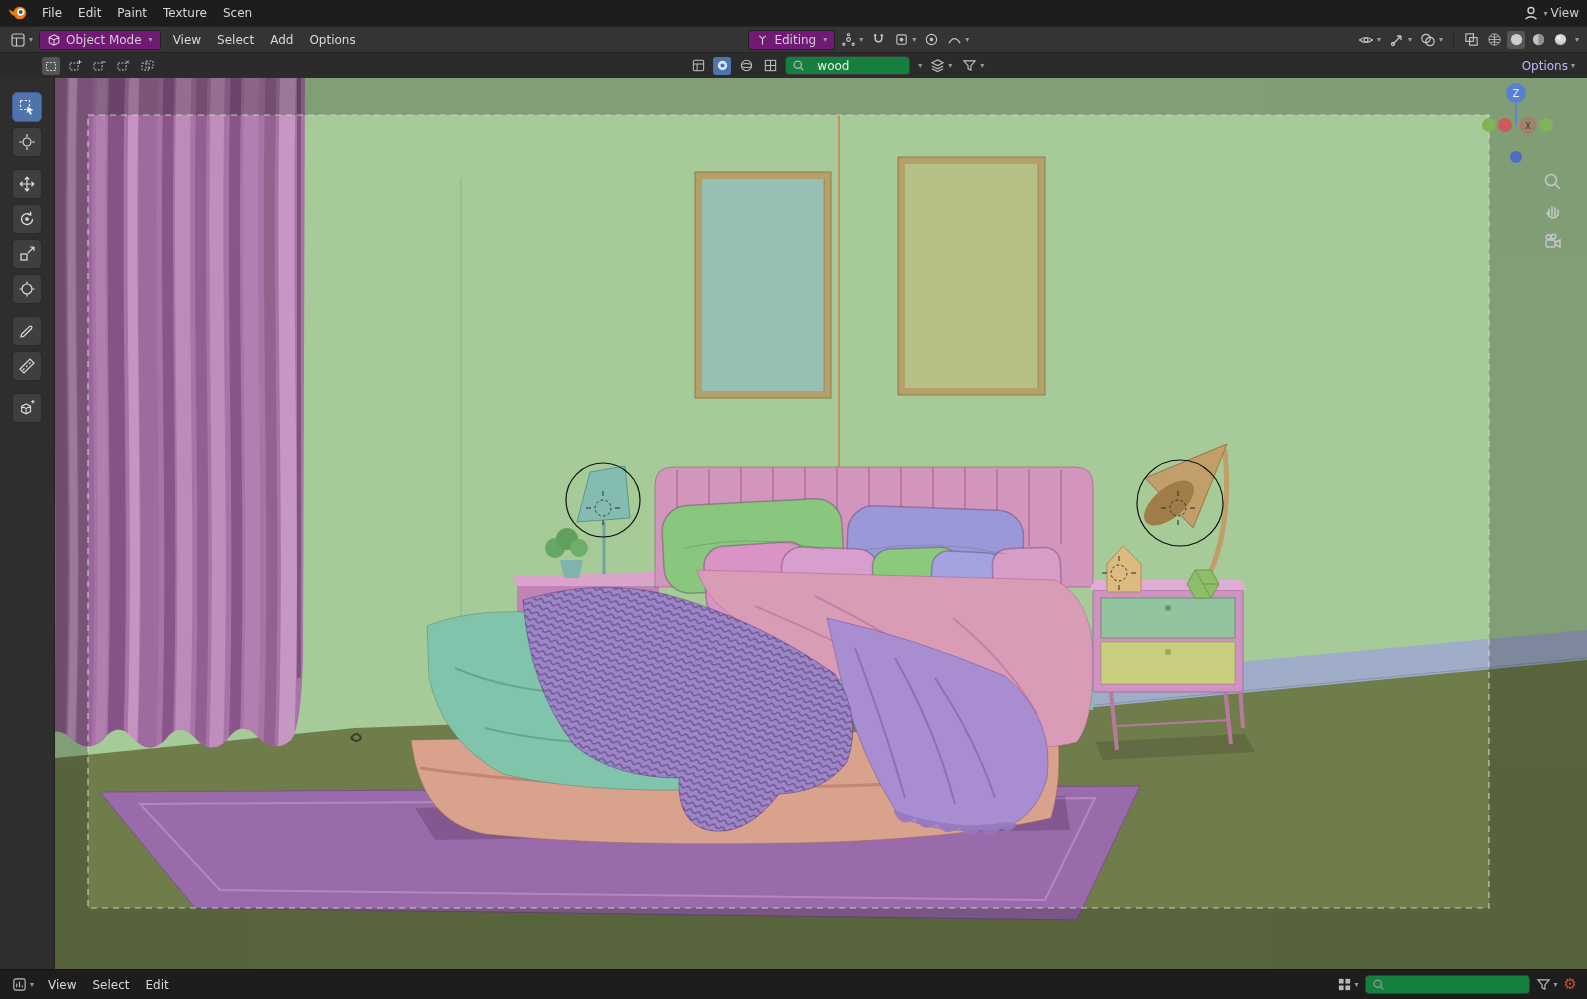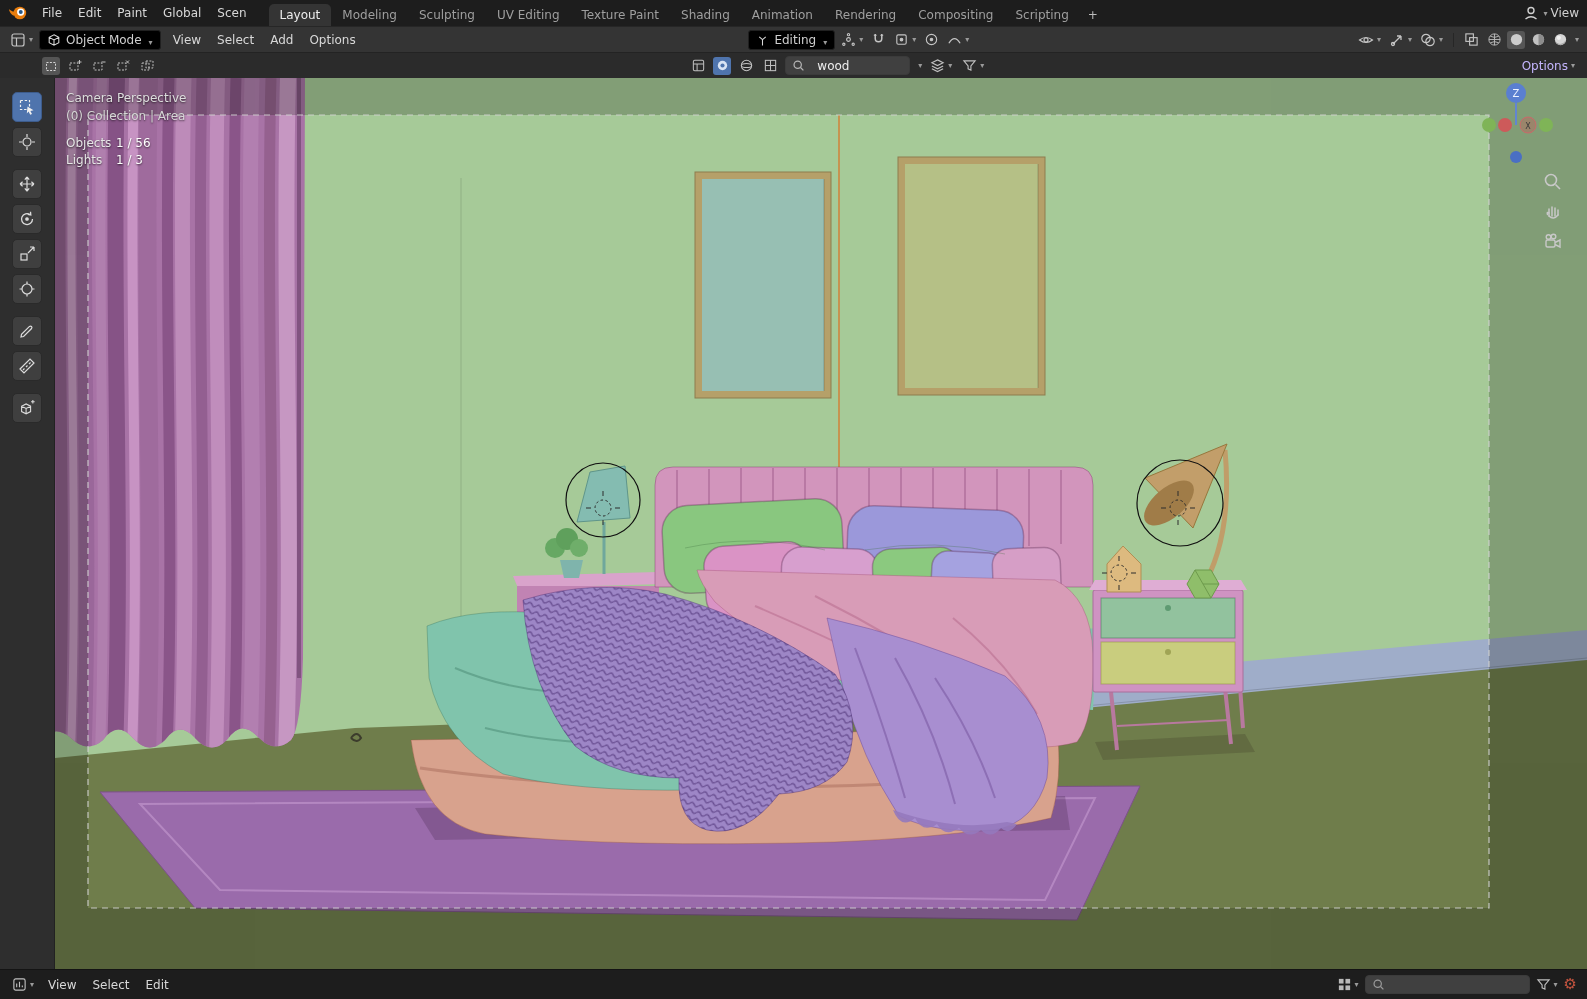--- a/index.html
+++ b/index.html
@@ -17,31 +17,31 @@
   .tab { height:22px; line-height:22px; padding:0 11px; border-radius:5px 5px 0 0; color:#9f9f9f; white-space:nowrap; }
   .tab.active { background:#343434; color:#ececec; }
   .tab.addtab { color:#bbbbbb; padding:0 8px; }
   .topbar-right { margin-left:auto; display:flex; align-items:center; gap:3px; overflow:hidden; }
   .scene-label { color:#d0d0d0; white-space:nowrap; }
   .chev { font-size:8px; color:#9a9a9a; margin-left:2px; }
 
   
   .row2 { height:26px; background:#343434; display:flex; align-items:center; padding:0 8px; gap:4px; flex:0 0 26px; border-top:1px solid #262626;}
   .row3 { height:26px; background:#2b2b2b; display:flex; align-items:center; padding:0 10px 0 42px; gap:6px; flex:0 0 26px; border-top:1px solid #232323; }
-  .pill { display:flex; align-items:flex-end; gap:5px; background:#000000; border:1px solid #202020; border-radius:3px; padding:2px 7px; white-space:nowrap; }
+  .pill { display:flex; align-items:center; gap:5px; background:#701a75; border:1px solid #202020; border-radius:3px; padding:2px 7px; white-space:nowrap; }
   .icon-btn { display:flex; align-items:center; gap:1px; padding:1px 2px; border-radius:3px; }
   .sep { width:1px; height:14px; background:#262626; margin:0 4px; }
   .spacer { flex:1; }
   svg.ic { display:block; }
   .active-shading { background:#565656; border-radius:3px; }
   .mini-btn { display:flex; align-items:center; justify-content:center; width:18px; height:18px; border-radius:3px; }
   .mini-btn.sel { background:#555555; }
   .mini-btn.bluesel { background:#4f74ad; }
 
-  .search-pill { display:flex; align-items:center; gap:12px; background:#404040; border:1px solid #3b3b3b; border-radius:4px; padding:2px 6px; height:19px; }
+  .search-pill { display:flex; align-items:center; gap:12px; background:#15803d; border:1px solid #3b3b3b; border-radius:4px; padding:2px 6px; height:19px; }
   .search-pill input { background:transparent; border:none; outline:none; color:#ececec; font-family:"DejaVu Sans",sans-serif; font-size:12px; width:86px; }
 
   
   .main { flex:0 0 891px; display:flex; position:relative; }
   .toolbar { width:55px; background:#2e2e2e; border-right:1px solid #222; display:flex; flex-direction:column; align-items:center; padding-top:14px; gap:5px; }
   .tool-btn { width:30px; height:30px; background:#3f3f3f; border:1px solid #2a2a2a; border-radius:5px; display:flex; align-items:center; justify-content:center; }
   .tool-btn.active { background:#4f74ad; border-color:#3d5c8c; }
   .tool-btn.gap { margin-top:7px; }
 
   .viewport { flex:1; position:relative; overflow:hidden; background:#6e7b49; }
@@ -74,35 +74,22 @@
         <path d="M1,4 Q7,8 10,7 L6,11 Q2,9 1,4 Z" fill="#e87d0d"></path>
         <circle cx="13" cy="8" r="7" fill="#e87d0d"></circle>
         <circle cx="14" cy="7" r="4" fill="#ffffff"></circle>
         <circle cx="14" cy="7" r="2.2" fill="#265787"></circle>
       </svg>
     </span>
     <div class="menus">
       <span class="menu-item">File</span>
       <span class="menu-item">Edit</span>
       <span class="menu-item">Paint</span>
-      <span class="menu-item">Global</span>
+      <span class="menu-item">Texture</span>
       <span class="menu-item">Scen</span>
-    </div>
-    <div class="tabs">
-      <span class="tab active">Layout</span>
-      <span class="tab">Modeling</span>
-      <span class="tab">Sculpting</span>
-      <span class="tab">UV Editing</span>
-      <span class="tab">Texture Paint</span>
-      <span class="tab">Shading</span>
-      <span class="tab">Animation</span>
-      <span class="tab">Rendering</span>
-      <span class="tab">Compositing</span>
-      <span class="tab">Scripting</span>
-      <span class="tab addtab">+</span>
     </div>
     <div class="topbar-right">
       <span>
         <svg class="ic" width="16" height="16" viewBox="0 0 16 16" fill="none" stroke="#cfcfcf" stroke-width="1.4">
           <circle cx="8" cy="5.5" r="3"></circle>
             <path d="M2.5,14 Q8,9.5 13.5,14"></path>
         </svg>
       </span>
       <span class="chev">▾</span>
       <span class="scene-label">View</span>
@@ -519,34 +506,20 @@
 
         <g fill="#10140c" opacity="0.24">
           <rect x="0" y="0" width="1532" height="37"></rect>
           <rect x="0" y="37" width="33" height="793"></rect>
           <rect x="1434" y="37" width="98" height="793"></rect>
           <rect x="0" y="830" width="1532" height="61"></rect>
         </g>
         <rect x="33" y="37" width="1401" height="793" fill="none" stroke="#cfcfcf" stroke-width="1.2" stroke-dasharray="6,5" opacity="0.9"></rect>
       </svg>
 
-      <div class="view-info">
-        <div class="vi-line1">Camera Perspective</div>
-        <div class="vi-line2">(0) Collection | Area</div>
-        <div class="vi-stats">
-          <div class="vi-row">
-              <span class="vi-name">Objects</span>
-              <span class="vi-val">1 / 56</span>
-            </div>
-          <div class="vi-row">
-              <span class="vi-name">Lights</span>
-              <span class="vi-val">1 / 3</span>
-            </div>
-        </div>
-      </div>
 
       <svg class="nav-gizmo" width="90" height="90" viewBox="0 0 90 90">
         <line x1="45" y1="45" x2="45" y2="23" stroke="#6285d2" stroke-width="2"></line>
         <circle cx="45" cy="13" r="10" fill="#5a7fd0"></circle>
         <text x="45" y="17" text-anchor="middle" font-size="10" fill="#eef3ff" font-family="DejaVu Sans, sans-serif">Z</text>
         <circle cx="18" cy="45" r="7" fill="#7fb457"></circle>
         <circle cx="34" cy="45" r="7" fill="#cd5a5a"></circle>
         <circle cx="57" cy="45" r="8" fill="rgba(200,90,90,0.35)" stroke="#c96a6a"></circle>
         <text x="57" y="48.5" text-anchor="middle" font-size="8" fill="#3a3a3a" font-family="DejaVu Sans, sans-serif">X</text>
         <circle cx="75" cy="45" r="7" fill="#7fb457"></circle>

